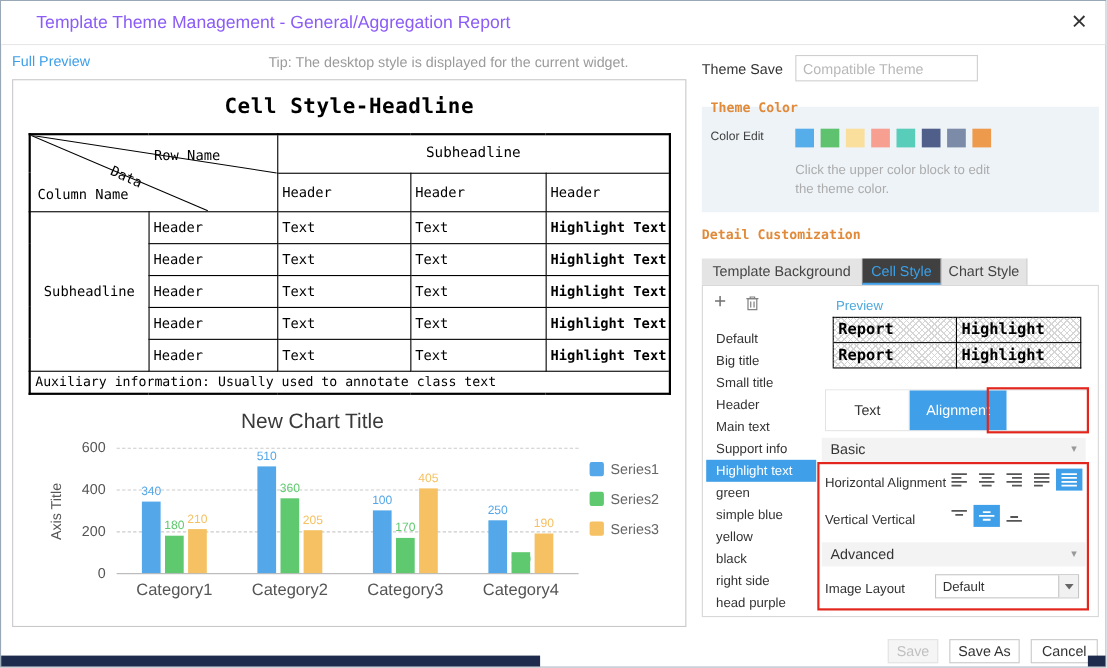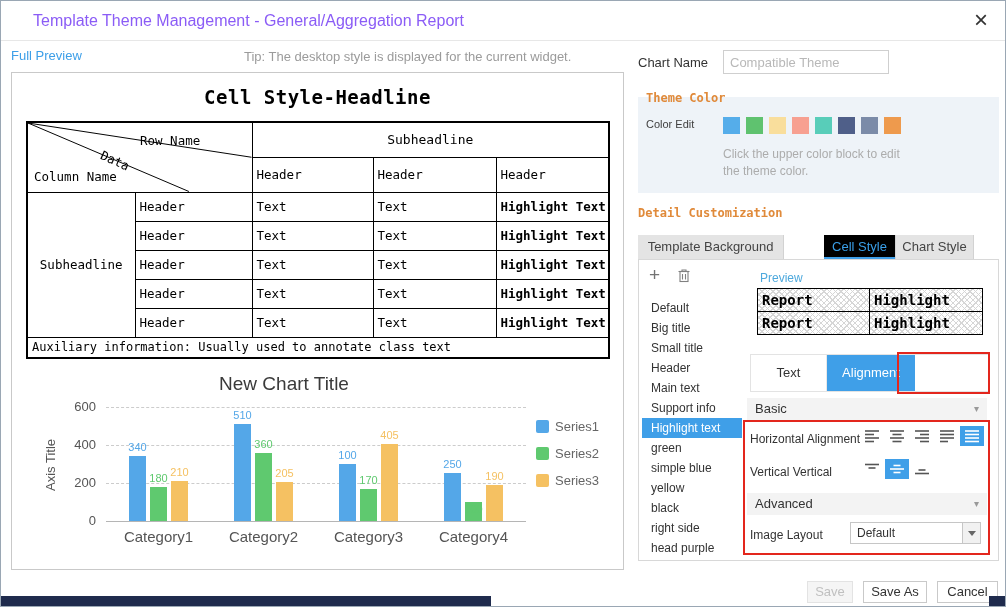--- a/index.html
+++ b/index.html
@@ -73,21 +73,21 @@
   .swatch-row { position: absolute; left: 722px; top: 116px; display: flex; gap: 6px; }
   .swatch { width: 17px; height: 17px; cursor: pointer; }
   .color-hint { position: absolute; left: 722px; top: 145px; font-size: 12px; color: #ACACAC; line-height: 17px; }
 
   .main-tabs { position: absolute; left: 637px; top: 234px; height: 24px; display: flex; }
   .main-tab { height: 24px; line-height: 24px; text-align: center; font-size: 13px; color: #444;
               background: #E4E4E4; border-right: 1px solid #d2d2d2; cursor: pointer; }
   .main-tab.t1 { width: 146px; }
   .main-tab.t2 { width: 72px; }
   .main-tab.t3 { width: 78px; }
-  .main-tab.active { background: #000000; color: #3A9FE8; box-shadow: inset 0 -2px 0 #3F9FE8; margin-left: 40px; }
+  .main-tab.active { background: #404040; color: #3A9FE8; box-shadow: inset 0 -2px 0 #3F9FE8; }
 
   .detail-panel { position: absolute; left: 637px; top: 258px; width: 361px; height: 302px;
                   border: 1px solid #D8D8D8; background: #fff; }
   .tool-plus { position: absolute; left: 10px; top: 4px; font-size: 19px; color: #737373; cursor: pointer; }
   .tool-trash { position: absolute; left: 38px; top: 8px; cursor: pointer; }
   .style-list { position: absolute; left: 3px; top: 38px; width: 100px; }
   .style-item { height: 20px; line-height: 20px; padding-left: 9px; font-size: 12px; color: #333;
                 white-space: nowrap; cursor: pointer; }
   .style-item.sel { background: #3F9FE8; color: #fff; }
 
@@ -273,21 +273,21 @@
         <div class="ytick" style="top: 104px;">200</div>
         <div class="ytick" style="top: 66px;">400</div>
         <div class="ytick" style="top: 28px;">600</div>
         <div class="cat-label" style="left: 82px; width: 105px;">Category1</div>
         <div class="cat-label" style="left: 187px; width: 105px;">Category2</div>
         <div class="cat-label" style="left: 292px; width: 105px;">Category3</div>
         <div class="cat-label" style="left: 397px; width: 105px;">Category4</div>
       </div>
   </div>
 
-  <div class="theme-name-label">Chart Name</div>
+  <div class="theme-name-label">Theme Save</div>
   <input class="theme-input" placeholder="Compatible Theme" style="">
 
   <div class="themecolor-panel"></div>
   <div class="section-label" style="left:645px; top:90px;">Theme Color</div>
   <div class="color-edit-label">Color Edit</div>
   <div class="swatch-row" id="swatches">
       <div class="swatch" style="background: rgb(85, 173, 234);"></div>
       <div class="swatch" style="background: rgb(95, 194, 111);"></div>
       <div class="swatch" style="background: rgb(249, 222, 156);"></div>
       <div class="swatch" style="background: rgb(247, 160, 145);"></div>

